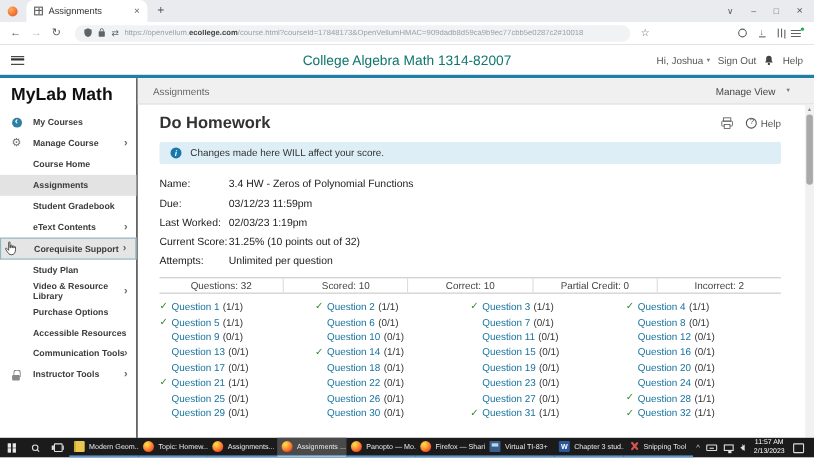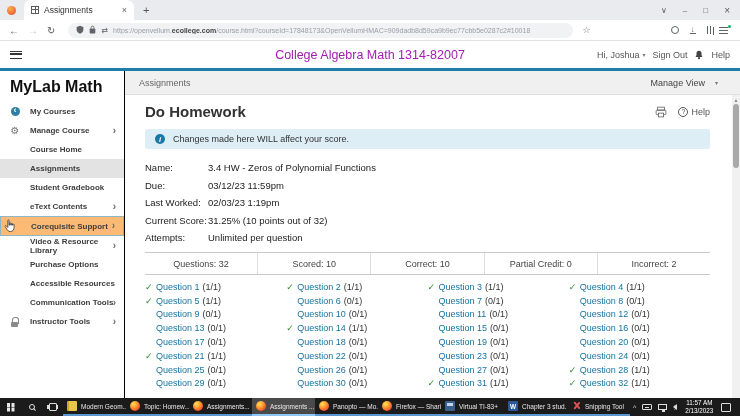--- a/index.html
+++ b/index.html
@@ -31,34 +31,34 @@
   .cir-ic{width:8px;height:8px;border:1px solid #5f6368;border-radius:50%}
   .dl-ic{color:#5f6368;font-size:8px;border-bottom:1px solid #5f6368;line-height:7px;padding:0 1px}
   .lib-ic{width:1.5px;height:8px;background:#5f6368;box-shadow:3px 0 #5f6368,6px 1px #5f6368}
   .ext-ic{width:9px;height:7px;background:repeating-linear-gradient(#5f6368 0 1px,transparent 1px 3px);position:relative;margin-right:3px}
   .ext-ic::after{content:"";position:absolute;right:-3px;top:-2px;width:3px;height:3px;border-radius:50%;background:#1aae5a}
 
   
   .appheader{height:30px;background:#fff;border-bottom:3px solid #1e7ea6;display:flex;align-items:center;padding:0 10px;position:relative}
   .burger{width:12px;height:8px;border-top:1.6px solid #333;border-bottom:1.6px solid #333;position:relative}
   .burger::before{content:"";position:absolute;left:0;right:0;top:1.8px;height:1.6px;background:#333}
-  .course-title{position:absolute;left:50%;transform:translateX(-50%);font-size:12.5px;color:#a21caf}
+  .course-title{position:absolute;left:50%;transform:translateX(-50%);font-size:12.5px;color:#0f766e}
   .hdr-right{margin-left:auto;display:flex;align-items:flex-start;gap:7px;font-size:9px;color:#555}
   .greet{display:flex;align-items:center;gap:3px}
   .tiny-caret{font-size:6px;color:#777}
 
   
   .content{display:flex;height:327px;position:relative;background:#fff}
   .sidebar{width:125px;flex:none;position:relative;border-right:1px solid #000000}
   .brand{font-size:16px;font-weight:bold;color:#101010;padding:7px 0 6px 10px}
   .side-item{position:relative;height:19px;display:flex;align-items:center;padding-left:30px;font-size:8px;font-weight:bold;color:#3d3d3d;cursor:default}
   .side-item .chev{position:absolute;right:8px;color:#666;font-size:10px;line-height:1;visibility:hidden}
   .side-item.chevron .chev{visibility:visible}
   .side-item.active{background:#e3e3e3}
-  .side-item.highlighted{background:#fdba74;border:1px solid #8fb6c4;height:20px}
+  .side-item.highlighted{background:#e5e5e5;border:1px solid #8fb6c4;height:20px}
   .ic{position:absolute;left:7px;top:0;width:16px;height:100%;display:flex;align-items:center;justify-content:center}
   .ic.back-circle-icon::before{content:"‹";display:block;width:9px;height:9px;border-radius:50%;background:#2f7fa3;color:#fff;font-size:9px;line-height:7px;text-align:center}
   .ic.gear-icon::before{content:"⚙";color:#757575;font-size:10px}
   .ic.lock-icon::before{content:"";position:absolute;left:4px;top:9.5px;width:7px;height:5px;background:#8a8a8a;border-radius:1px}
   .ic.lock-icon::after{content:"";position:absolute;left:5px;top:5px;width:5px;height:5.5px;border:1.2px solid #8a8a8a;border-bottom:none;border-radius:3px 3px 0 0}
   .hand{position:absolute;left:4px;top:148px;z-index:5}
 
   .main{flex:1;position:relative;overflow:hidden}
   .strip{height:24px;background:#f0f0f0;border-bottom:1px solid #e0e0e0;display:flex;align-items:center;padding:0 14px;font-size:9px;color:#666}
   .manage{margin-left:auto;color:#444;display:flex;align-items:center;gap:10px;padding-right:8px}
@@ -66,21 +66,21 @@
   .pagehead{display:flex;align-items:center;margin:2px 0 9px}
   .pagehead h1{font-size:15px;font-weight:600;color:#333}
   .ph-right{margin-left:auto;display:flex;align-items:center;gap:11px;color:#555;font-size:9px}
   .helpwrap{display:flex;align-items:center;gap:3px}
   .qmark{width:10px;height:10px;border:1px solid #555;border-radius:50%;font-size:7px;display:flex;align-items:center;justify-content:center;color:#555}
   .notice{height:20px;background:#ddeef6;display:flex;align-items:center;gap:8px;padding:0 10px;font-size:9px;color:#333;border-radius:2px}
   .info-ic{width:10px;height:10px;border-radius:50%;background:#1878a8;color:#fff;font-size:7.5px;font-weight:bold;font-style:italic;display:flex;align-items:center;justify-content:center;flex:none}
   .details{margin:13px 0 8px}
   .drow{display:flex;font-size:9.5px;color:#222;margin-bottom:6.5px}
   .dlabel{width:63px;flex:none}
-  .summary{display:flex;border-top:1px solid #c9c9c9;border-bottom:1px solid #c9c9c9;height:23px;margin:9px 0 5px}
+  .summary{display:flex;border-top:1px solid #c9c9c9;border-bottom:1px solid #c9c9c9;height:15px;margin:9px 0 5px}
   .scell{flex:1;display:flex;align-items:center;justify-content:center;font-size:9px;color:#444;border-right:1px solid #ddd}
   .scell:last-child{border-right:none}
   .qgrid{display:grid;grid-template-columns:repeat(4,1fr);margin-top:3px}
   .qcell{display:flex;align-items:center;height:13.8px;font-size:9px;color:#333}
   .qcell .check{width:11px;color:#2e8b2e;font-weight:bold;visibility:hidden;flex:none}
   .qcell.correct .check{visibility:visible}
   .qlink{color:#17739f;margin-right:3px;cursor:pointer}
   .vscroll{position:absolute;right:0;top:24px;bottom:0;width:8px;background:#f1f1f1}
   .vscroll .up{display:block;text-align:center;font-size:5px;color:#8a8a8a;padding-top:2px}
   .vthumb{position:absolute;top:9px;left:1px;width:6px;height:64px;background:#a9a9a9;border-radius:3px}
@@ -221,20 +221,25 @@
             <span>eText Contents</span>
             <span class="chev">›</span>
           </div>
 
           <div class="side-item highlighted chevron">
             <span class="ic"></span>
             <span>Corequisite Support</span>
             <span class="chev">›</span>
           </div>
 
+          <div class="side-item">
+            <span class="ic"></span>
+            <span>Study Plan</span>
+
+          </div>
 
           <div class="side-item chevron">
             <span class="ic"></span>
             <span>Video &amp; Resource Library</span>
             <span class="chev">›</span>
           </div>
 
           <div class="side-item">
             <span class="ic"></span>
             <span>Purchase Options</span>

